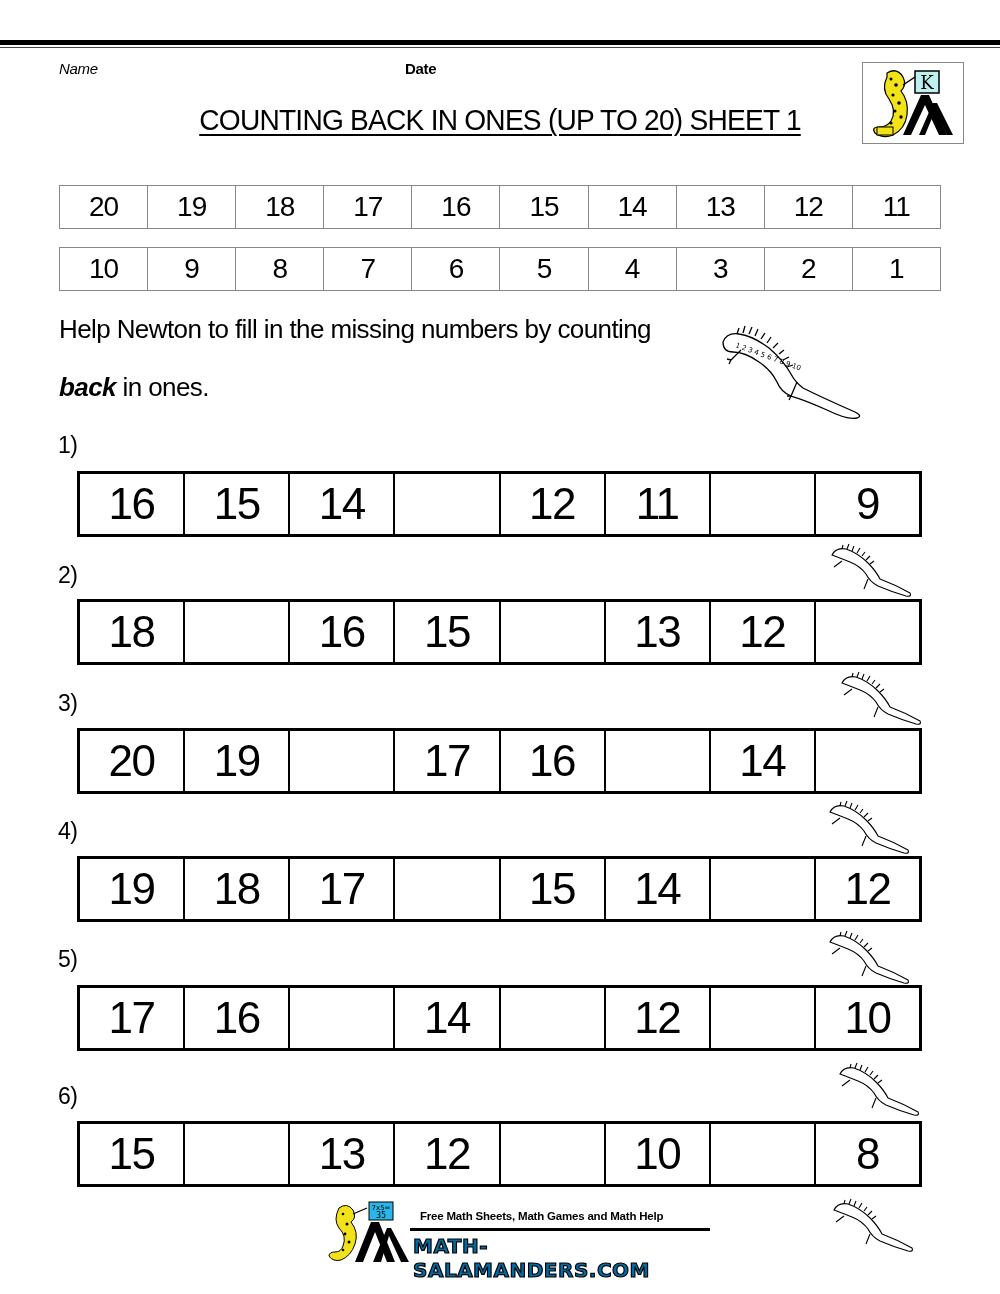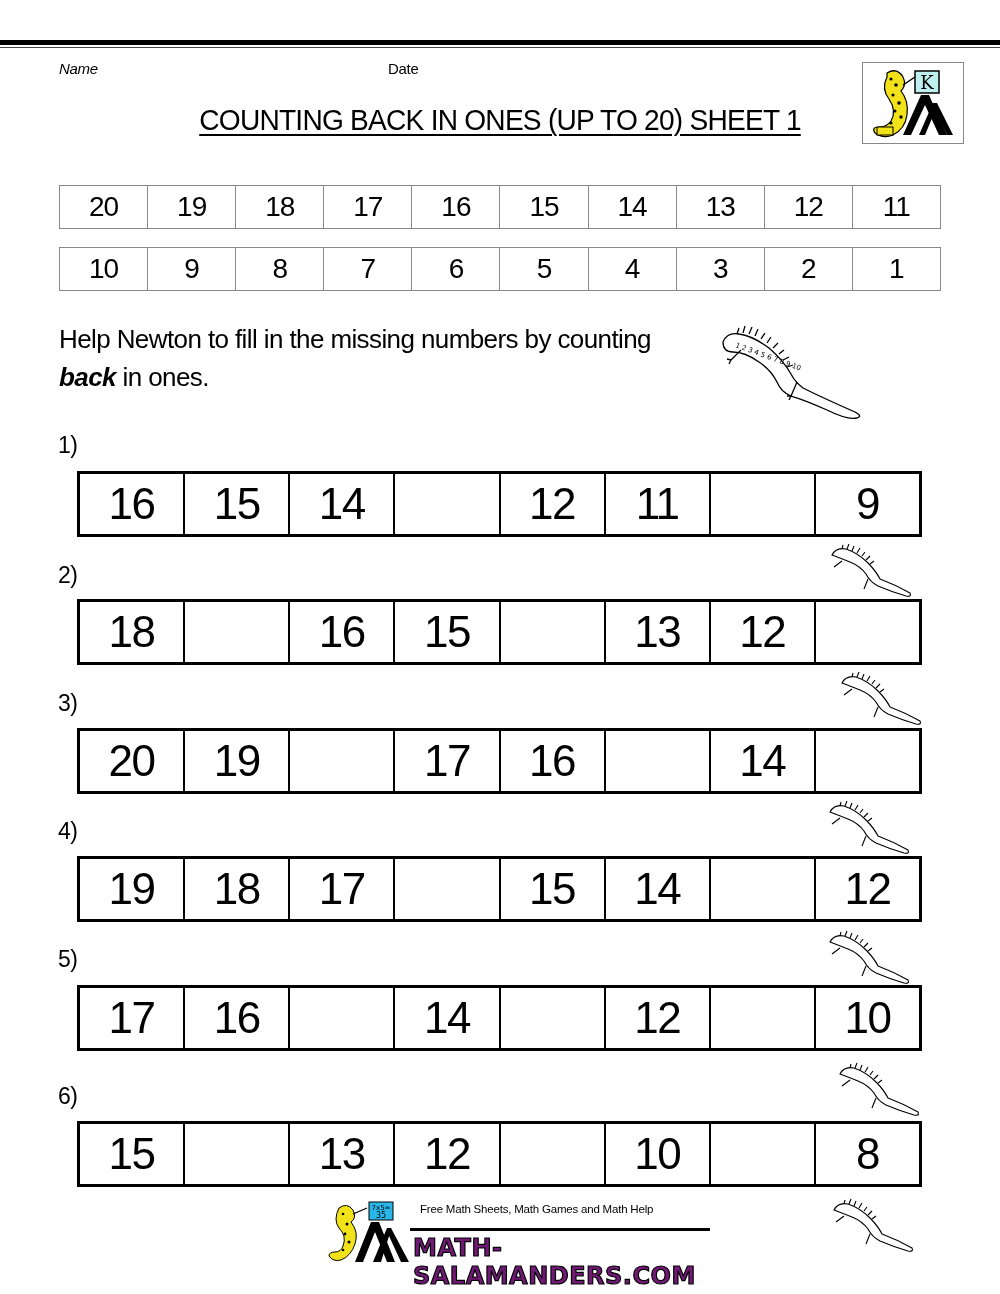--- a/index.html
+++ b/index.html
@@ -10,42 +10,42 @@
   .rule-thin { left: 0; top: 47px; width: 1000px; height: 1px; background: #444; }
   .label-small { font-size: 15px; letter-spacing: -0.3px; }
   .title { left: 130px; top: 104px; width: 740px; text-align: center;
            font-size: 29px; letter-spacing: -0.8px; text-decoration: underline;
            text-decoration-thickness: 2px; text-underline-offset: 4px; transform: scaleX(0.97); }
   .logo-box { left: 862px; top: 62px; width: 100px; height: 80px; border: 1px solid #888; background:#fff; }
   .numline { left: 59px; width: 882px; height: 44px; display: flex; border: 1px solid #888; box-sizing: border-box; }
   .numline .cell { flex: 1; border-right: 1px solid #888; display: flex; align-items: center; justify-content: center;
                    font-size: 28px; letter-spacing: -1px; }
   .numline .cell:last-child { border-right: none; }
-  .intro { left: 59px; top: 320px; width: 640px; font-size: 26px; line-height: 38px; letter-spacing: -0.6px; }
+  .intro { left: 59px; top: 300px; width: 640px; font-size: 26px; line-height: 58px; letter-spacing: -0.6px; }
   .intro b { font-style: italic; }
   .qlabel { left: 58px; font-size: 23px; letter-spacing: -0.5px; }
   .qrow { left: 77px; width: 845px; height: 66px; display: flex; border: 3px solid #000; box-sizing: border-box; }
   .qrow .cell { flex: 1; border-right: 2px solid #000; display: flex; align-items: center; justify-content: center;
                 font-size: 44px; letter-spacing: -1.5px; }
   .qrow .cell:last-child { border-right: none; }
   .newt-small { width: 85px; height: 58px; }
   .footer-logo { left: 325px; top: 1200px; width: 385px; height: 65px; }
-  .footer-tag { position: absolute; left: 95px; top: 3px; font-size: 11.5px; font-weight: normal; letter-spacing: -0.2px; }
+  .footer-tag { position: absolute; left: 95px; top: 10px; font-size: 11.5px; font-weight: bold; letter-spacing: -0.2px; }
   .footer-line { position: absolute; left: 85px; top: 28px; width: 300px; height: 3px; background: #000; }
-  .footer-url { position: absolute; left: 88px; top: 34px; font-size: 24px; font-weight: bold; letter-spacing: 0.5px;
-                color: #701a75; -webkit-text-stroke: 1.2px #000; font-family: "DejaVu Sans", sans-serif; }
+  .footer-url { position: absolute; left: 88px; top: 34px; font-size: 20px; font-weight: bold; letter-spacing: 0.5px;
+                color: #0369a1; -webkit-text-stroke: 1.2px #000; font-family: "DejaVu Sans", sans-serif; }
 </style>
 </head>
 <body>
 
 <div class="abs rule-thick"></div>
 <div class="abs rule-thin"></div>
 
 <div class="abs label-small" style="left:59px; top:60px;font-style:italic;">Name</div>
-<div class="abs label-small" style="left:388px; top:60px;">Date</div>
+<div class="abs label-small" style="left:405px; top:60px;font-weight:bold;">Date</div>
 
 <div class="abs title">COUNTING BACK IN ONES (UP TO 20) SHEET 1</div>
 
 <div class="abs logo-box">
   <svg width="100" height="80" viewBox="0 0 100 80">
     <rect x="52" y="8" width="24" height="22" fill="#bff0f0" stroke="#000" stroke-width="1.5"></rect>
     <text x="64" y="26" text-anchor="middle" font-family="DejaVu Serif, serif" font-size="18">K</text>
     <path d="M40 72 L58 32 L66 32 L84 72 L76 72 L62 42 L48 72 Z" fill="#000"></path>
     <path d="M56 72 L70 40 L74 40 L90 72 L84 72 L72 48 L62 72 Z" fill="#000"></path>
     <path d="M24 10 q10 -6 16 4 q4 8 -2 14 q8 10 6 24 q-2 14 -14 20 q-10 4 -18 -2 q-4 -6 4 -6 q8 0 12 -6 q6 -10 -2 -22 q-8 -10 -2 -22 z" fill="#f2e21a" stroke="#000" stroke-width="1.2"></path>

